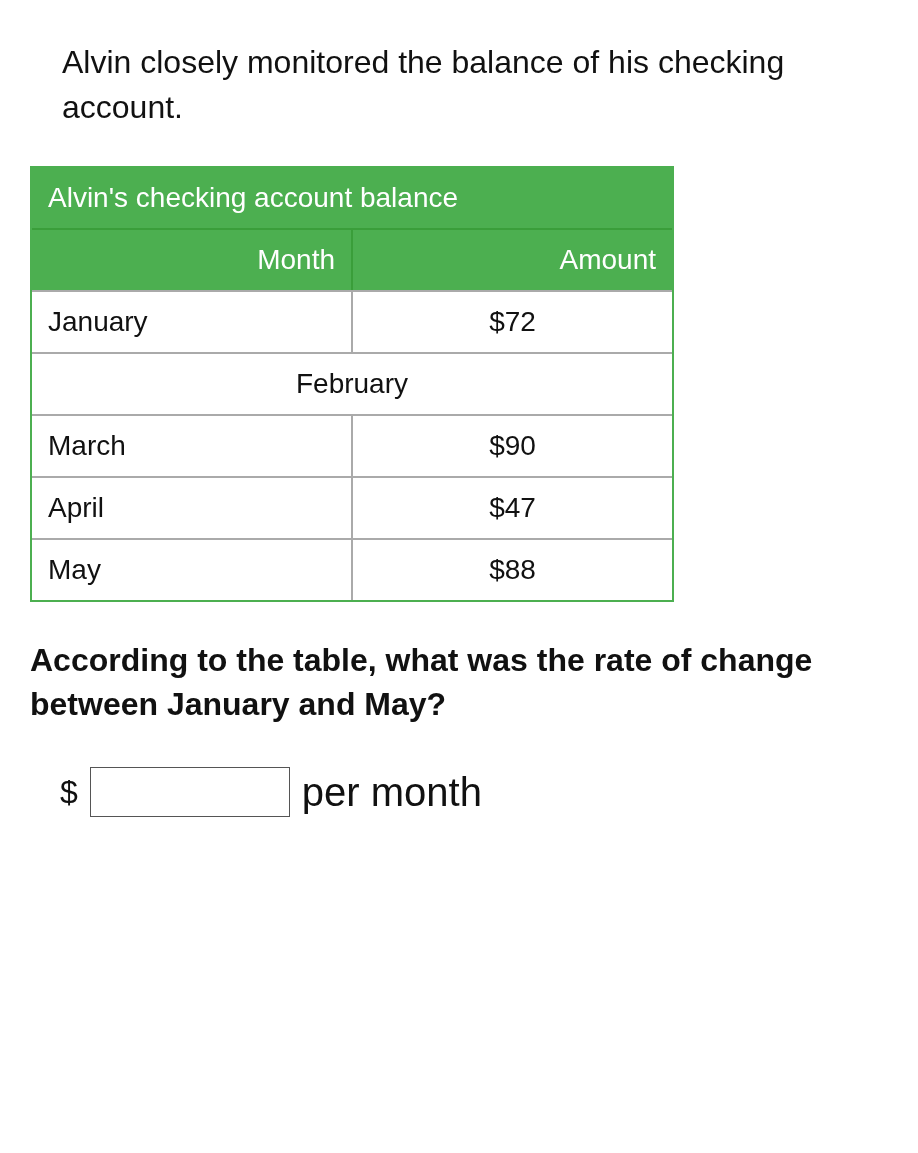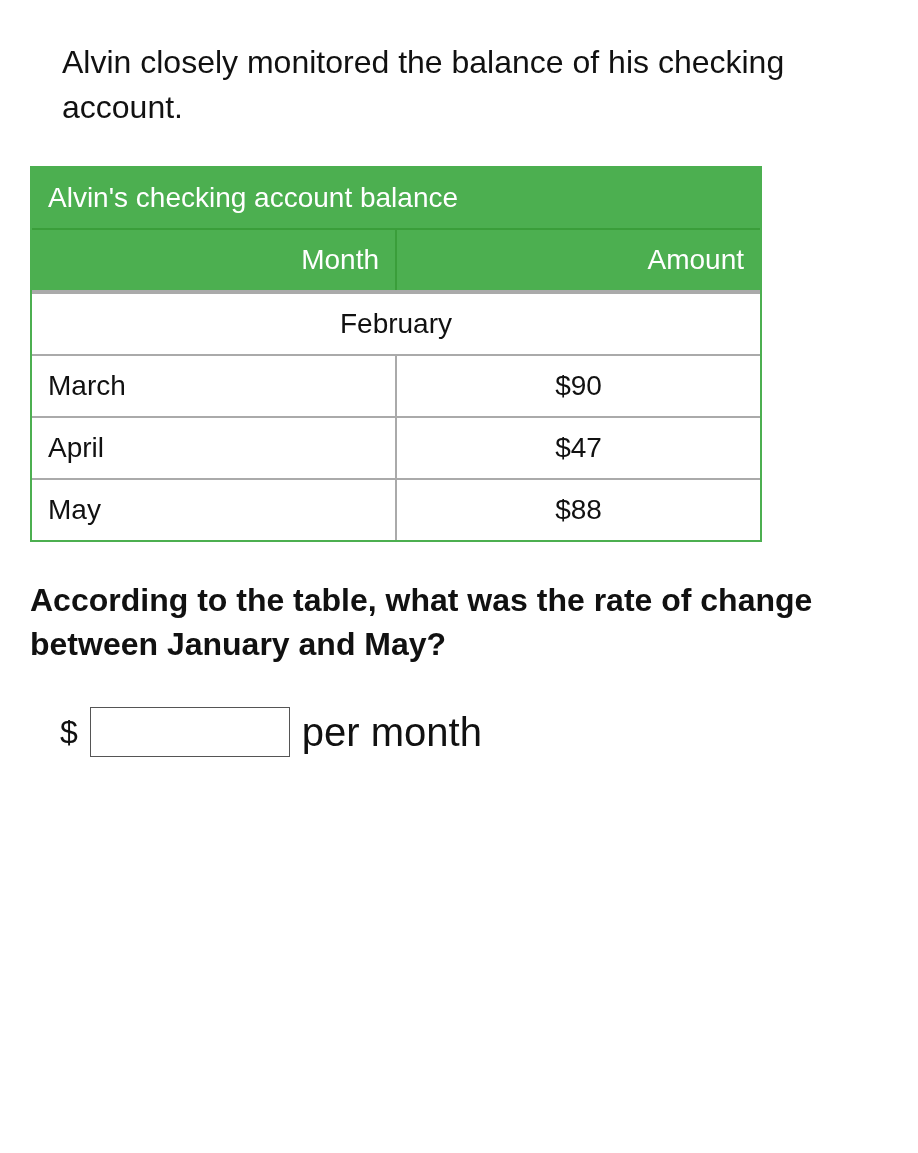--- a/index.html
+++ b/index.html
@@ -20,21 +20,21 @@
     .intro-text {
       font-size: 32px;
       line-height: 1.4;
       margin-bottom: 36px;
       font-weight: normal;
       margin-left: 32px;
     }
 
     .table-wrapper {
       border: 2px solid #4caf50;
-      width: 732px;
+      width: 644px;
       margin-bottom: 36px;
     }
 
     .table-title {
       background-color: #4caf50;
       color: #ffffff;
       font-size: 28px;
       padding: 14px 16px;
       font-weight: normal;
       text-align: left;
@@ -115,20 +115,22 @@
 
 <div class="table-wrapper">
   <div class="table-title">Alvin's checking account balance</div>
 
   <div class="table-header-row">
     <div class="table-header-cell">Month</div>
     <div class="table-header-cell">Amount</div>
   </div>
 
   <div class="table-body-row">
+    <div class="table-body-cell">January</div>
+    <div class="table-body-cell">$72</div>
   </div>
 
   <div class="table-body-row">
     <div class="table-body-cell">February</div>
   </div>
 
   <div class="table-body-row">
     <div class="table-body-cell">March</div>
     <div class="table-body-cell">$90</div>
   </div>

